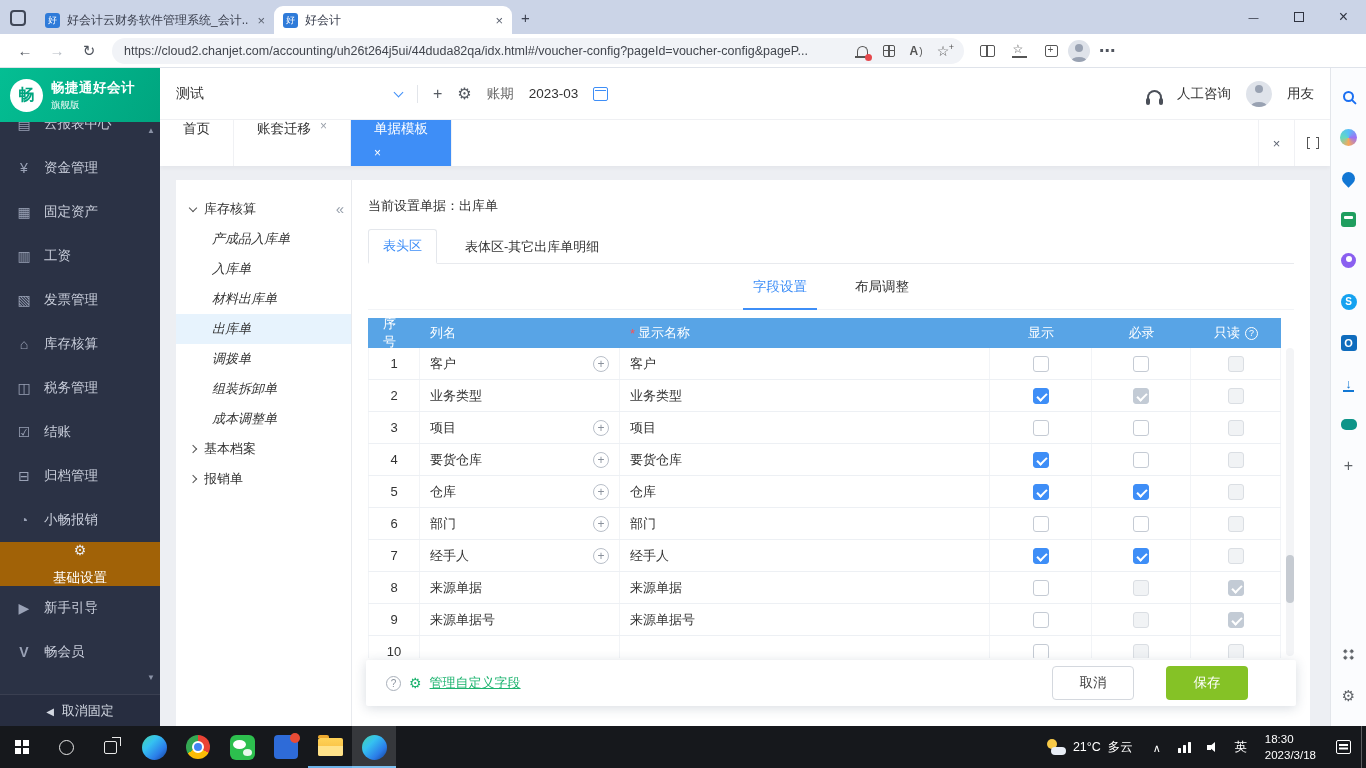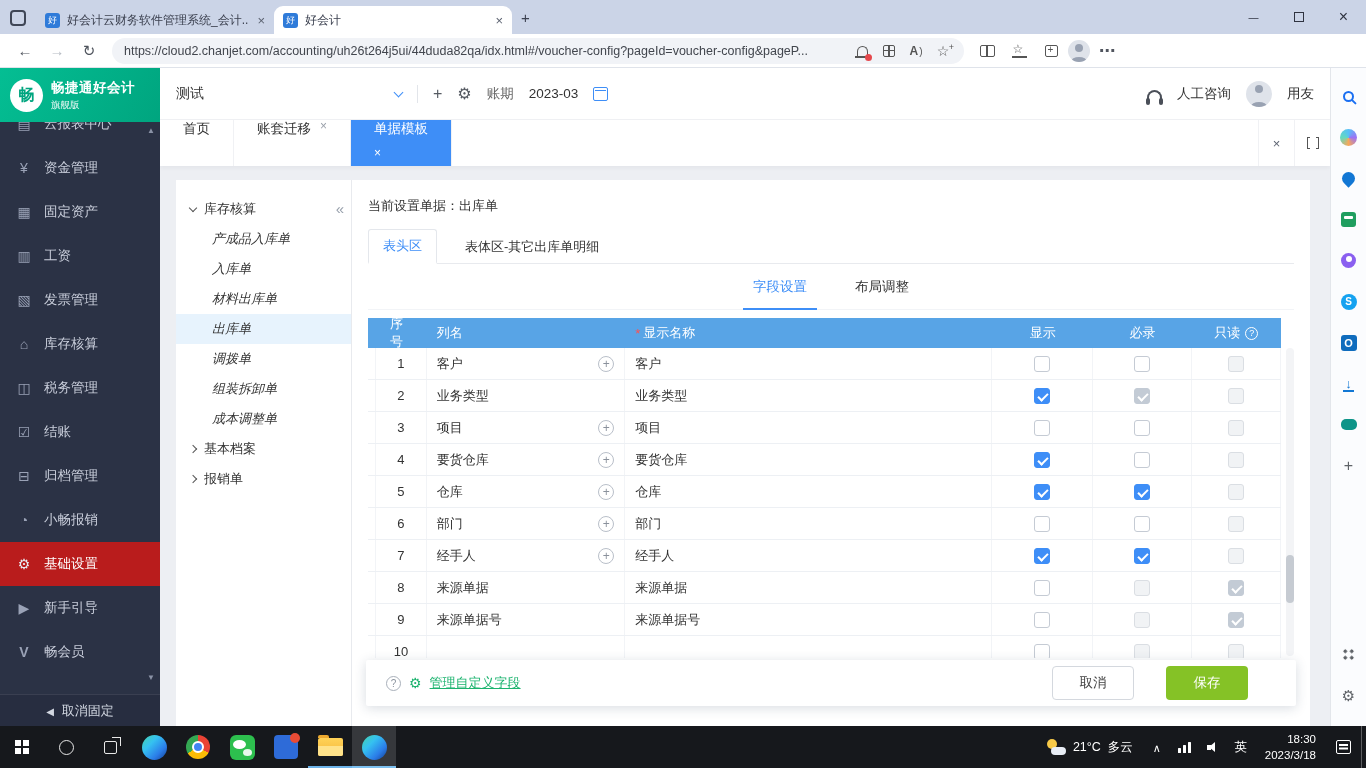--- a/index.html
+++ b/index.html
@@ -60,21 +60,21 @@
 
   
   .sidebar{width:160px;background:#2b3245;color:#c9cedb;display:flex;flex-direction:column;position:relative;flex:none;overflow:hidden;}
   .brand{height:54px;background:linear-gradient(120deg,#04be93,#00a57f);display:flex;align-items:center;padding:0 10px;gap:8px;color:#fff;flex:none;position:relative;z-index:3;}
   .brand-logo{width:33px;height:33px;border-radius:50%;background:#fff;color:#00a57f;font-weight:bold;font-size:16px;display:flex;align-items:center;justify-content:center;flex:none;}
   .brand-name{font-size:13.5px;font-weight:bold;letter-spacing:.5px;}
   .edition{font-size:9.5px;opacity:.92;margin-top:2px;}
   .menu{flex:1;overflow:hidden;margin-top:-20px;position:relative;z-index:1;}
   .menu-item{height:44px;display:flex;align-items:center;gap:11px;padding:0 15px;font-size:13.5px;cursor:default;}
   .menu-item .mi{width:18px;text-align:center;font-size:14px;color:#9aa2b6;}
-  .menu-item.active{background:#b91c1c;color:#fff;}
+  .menu-item.active{background:#a16207;color:#fff;flex-direction:column;}
   .menu-item.active .mi{color:#e8ebf2;}
   .sa{position:absolute;right:5px;font-size:8px;color:#8a92a6;z-index:4;}
   .sa-top{top:58px;}
   .sa-bottom{bottom:44px;}
   .i-up::before{content:"▲";}
   .i-down::before{content:"▼";}
   .unpin{height:32px;display:flex;align-items:center;justify-content:center;gap:8px;font-size:13px;color:#d3d8e2;border-top:1px solid rgba(255,255,255,.09);flex:none;background:#272d40;z-index:3;}
   .i-left-tri::before{content:"◀";font-size:10px;}
   .ic-report::before{content:"▤";} .ic-funds::before{content:"¥";} .ic-assets::before{content:"▦";}
   .ic-salary::before{content:"▥";} .ic-invoice::before{content:"▧";} .ic-inventory::before{content:"⌂";}
@@ -132,21 +132,21 @@
   .ctab.active{border:1px solid #e4e7ec;border-bottom:2px solid #fff;margin-bottom:-1px;color:#3e8ef7;background:#fff;border-radius:3px 3px 0 0;padding:7px 14px;}
   .subtabs{height:46px;display:flex;align-items:center;justify-content:center;gap:44px;border-bottom:1px solid #f2f4f7;}
   .subtab{font-size:13.5px;color:#333;position:relative;padding:14px 2px;}
   .subtab.active{color:#3e8ef7;}
   .subtab.active::after{content:"";position:absolute;left:-8px;right:-8px;bottom:0;height:2px;background:#3e8ef7;}
 
   
   .tablewrap{position:relative;margin-top:8px;height:340px;overflow:hidden;}
   .thead{display:flex;height:30px;background:#58a4e6;color:#fff;font-size:13px;width:913px;}
   .th,.td{display:flex;align-items:center;padding:0 10px;height:100%;}
-  .c-seq{width:52px;justify-content:center;padding:15px;margin-left:7px;}
+  .c-seq{width:52px;justify-content:center;padding:15px;}
   .c-col{width:200px;}
   .c-name{width:370px;}
   .c-show{width:102px;justify-content:center;}
   .c-req{width:99px;justify-content:center;}
   .c-ro{width:90px;justify-content:center;gap:5px;}
   .req-star::before{content:"*";color:#ff5050;margin-right:3px;font-size:13px;}
   .q-circle{width:13px;height:13px;border:1px solid #fff;border-radius:50%;font-size:9px;display:flex;align-items:center;justify-content:center;}
   .q-circle::before{content:"?";}
   .tr{display:flex;height:32px;border-bottom:1px solid #edf0f4;font-size:13px;color:#333;width:913px;background:#fff;}
   .td{border-right:1px solid #f2f4f7;}
@@ -225,21 +225,21 @@
   .w-ic::after{content:"";position:absolute;right:0;bottom:0;width:15px;height:8px;border-radius:6px;background:#e8edf5;}
   .tray-ic{width:28px;height:42px;display:flex;align-items:center;justify-content:center;flex:none;}
   .i-chev-up::before{content:"∧";font-size:11px;color:#fff;}
   .sig{display:flex;align-items:flex-end;gap:2px;height:12px;}
   .sig i{width:3px;background:#fff;border-radius:.5px;display:block;}
   .sig i:nth-child(1){height:5px;} .sig i:nth-child(2){height:8px;} .sig i:nth-child(3){height:11px;}
   .i-vol{position:relative;width:12px;height:12px;}
   .i-vol::before{content:"";position:absolute;left:0;top:3.5px;width:4px;height:5px;background:#fff;}
   .i-vol::after{content:"";position:absolute;left:2px;top:1px;border-top:5px solid transparent;border-bottom:5px solid transparent;border-right:6px solid #fff;}
   .ime{font-size:12.5px;}
-  .clock{font-size:11.5px;line-height:1.4;text-align:right;padding:0 10px;}
+  .clock{font-size:11.5px;line-height:1.4;text-align:left;padding:0 10px;}
   .i-notif{width:15px;height:14px;border:1.5px solid #fff;border-radius:2px;position:relative;margin:0 10px;}
   .i-notif::after{content:"";position:absolute;left:2px;right:2px;top:3px;height:1.5px;background:#fff;box-shadow:0 3.5px 0 #fff;}
   .show-desktop{width:5px;height:100%;border-left:1px solid rgba(255,255,255,.3);}
 </style>
 </head>
 <body>
 
 <div class="screen">
 
   <div class="tabstrip">

